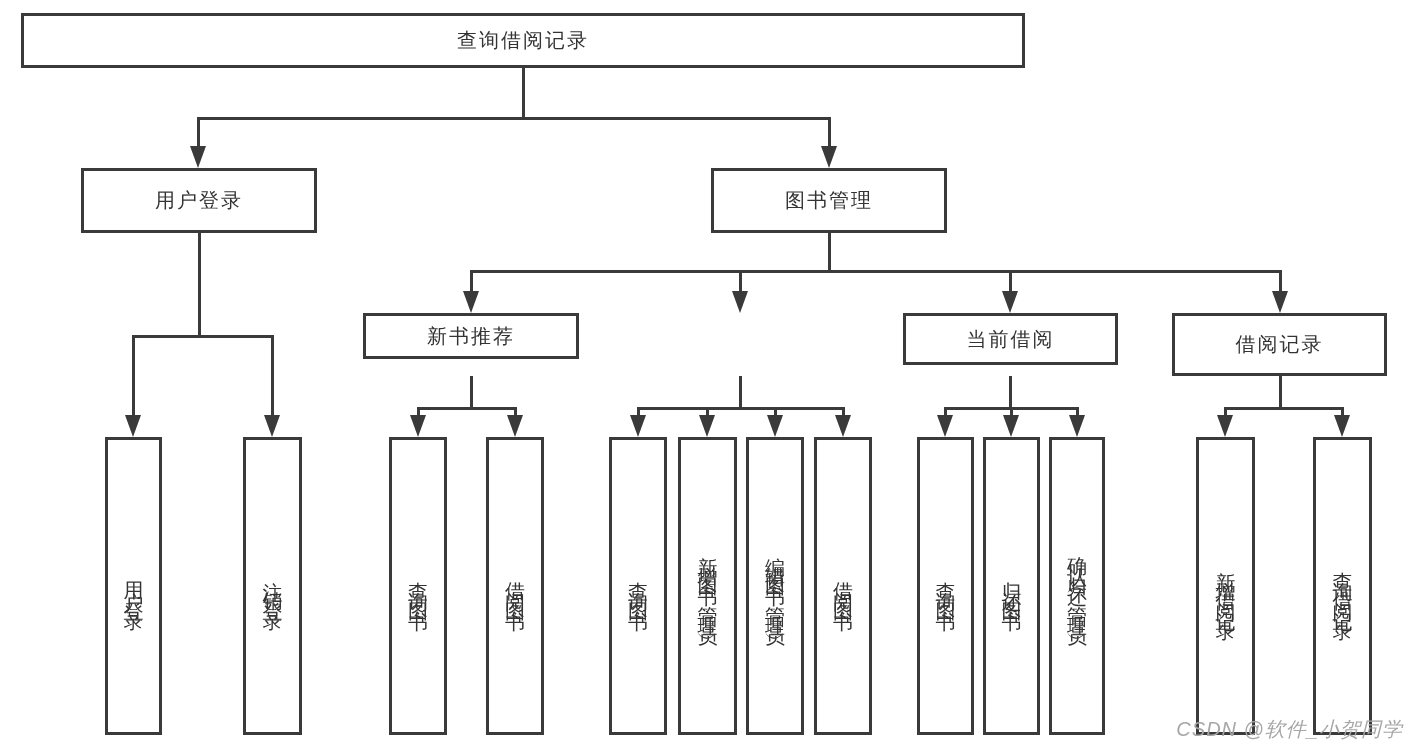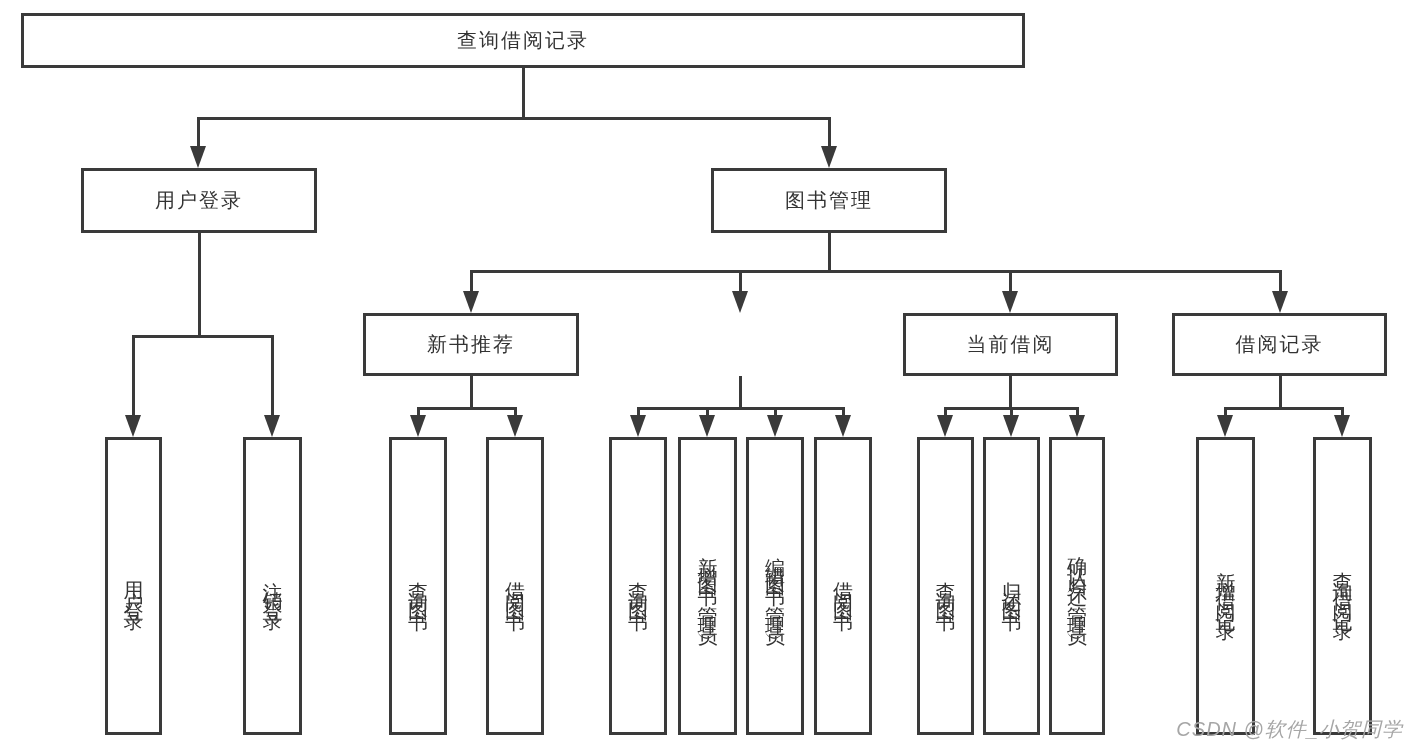--- a/index.html
+++ b/index.html
@@ -59,24 +59,24 @@
     <span>查询借阅记录</span>
   </div>
 
   <div class="node" style="left:81px;top:168px;width:236px;height:65px">
     <span>用户登录</span>
   </div>
   <div class="node" style="left:711px;top:168px;width:236px;height:65px">
     <span>图书管理</span>
   </div>
 
-  <div class="node" style="left:363px;top:313px;width:216px;height:63px">
+  <div class="node" style="left:363px;top:313px;width:216px;height:46px">
     <span>新书推荐</span>
   </div>
-  <div class="node" style="left:903px;top:313px;width:215px;height:63px">
+  <div class="node" style="left:903px;top:313px;width:215px;height:52px">
     <span>当前借阅</span>
   </div>
   <div class="node" style="left:1172px;top:313px;width:215px;height:63px">
     <span>借阅记录</span>
   </div>
 
   <div class="node v" style="left:105px;top:437px;width:57px;height:298px">
     <span>用户登录</span>
   </div>
   <div class="node v" style="left:243px;top:437px;width:59px;height:298px">

